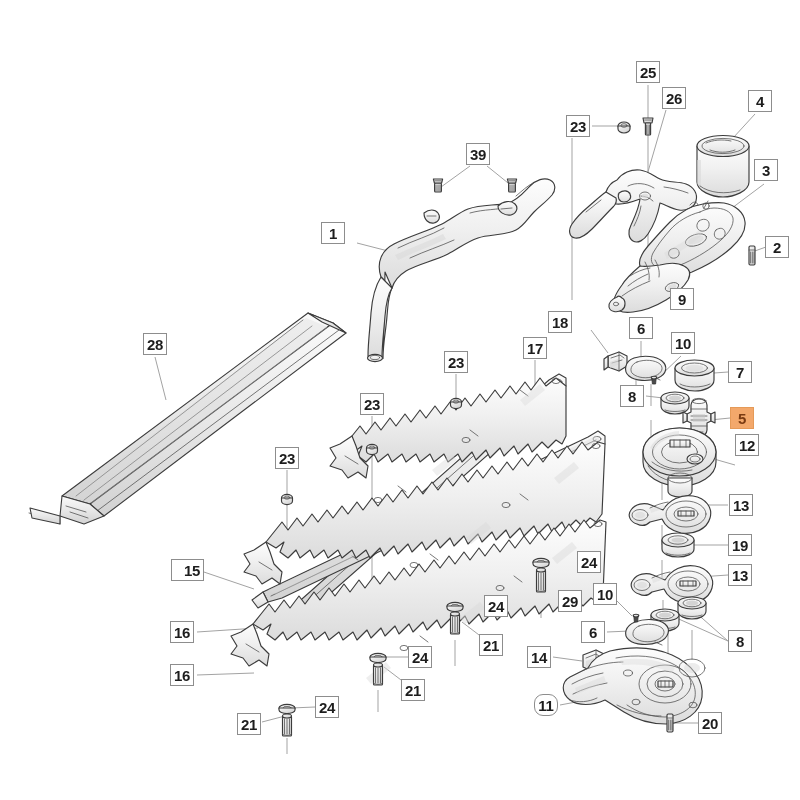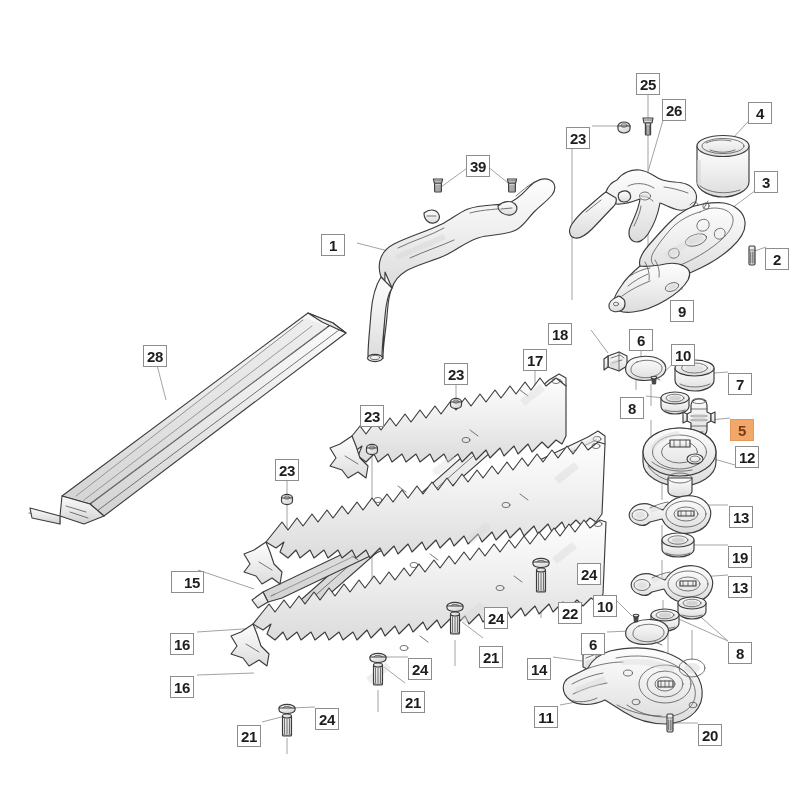--- a/index.html
+++ b/index.html
@@ -29,21 +29,20 @@
     font-weight:bold;
     font-size:15px;
     line-height:1;
     display:flex;
     align-items:center;
     justify-content:center;
     letter-spacing:-0.3px;
     height:22px;
     min-width:24px;
     padding:0 3px;
-    margin-top:12px;
   }
   .callout.highlight{
     background:#f3a86b;
     border-color:#e59a58;
     color:#7a3b12;
   }
 </style>
 </head>
 <body>
 
@@ -680,36 +679,36 @@
       <div class="callout" style="left: 748px; top: 90px;">4</div>
       <div class="callout highlight" style="left: 730px; top: 407px;">5</div>
       <div class="callout" style="left: 629px; top: 317px;">6</div>
       <div class="callout" style="left: 581px; top: 621px;">6</div>
       <div class="callout" style="left: 728px; top: 361px;">7</div>
       <div class="callout" style="left: 620px; top: 385px;">8</div>
       <div class="callout" style="left: 728px; top: 630px;">8</div>
       <div class="callout" style="left: 670px; top: 288px;">9</div>
       <div class="callout" style="left: 671px; top: 332px;">10</div>
       <div class="callout" style="left: 593px; top: 583px;">10</div>
-      <div class="callout" style="left: 534px; top: 694px;">11</div>
+      <div class="callout" style="left: 534px; top: 694px; border-radius: 9px;">11</div>
       <div class="callout" style="left: 735px; top: 434px;">12</div>
       <div class="callout" style="left: 729px; top: 494px;">13</div>
       <div class="callout" style="left: 728px; top: 564px;">13</div>
       <div class="callout" style="left: 527px; top: 646px;">14</div>
       <div class="callout" style="left: 171px; top: 559px; padding-left: 12px;">15</div>
       <div class="callout" style="left: 170px; top: 621px;">16</div>
       <div class="callout" style="left: 170px; top: 664px;">16</div>
       <div class="callout" style="left: 523px; top: 337px;">17</div>
       <div class="callout" style="left: 548px; top: 311px;">18</div>
       <div class="callout" style="left: 728px; top: 534px; text-align: right;">19</div>
       <div class="callout" style="left: 698px; top: 712px;">20</div>
       <div class="callout" style="left: 479px; top: 634px;">21</div>
       <div class="callout" style="left: 401px; top: 679px;">21</div>
       <div class="callout" style="left: 237px; top: 713px;">21</div>
-      <div class="callout" style="left: 558px; top: 590px;">22</div>
+      <div class="callout" style="left: 558px; top: 590px;">29</div>
       <div class="callout" style="left: 566px; top: 115px;">23</div>
       <div class="callout" style="left: 444px; top: 351px;">23</div>
       <div class="callout" style="left: 360px; top: 393px;">23</div>
       <div class="callout" style="left: 275px; top: 447px;">23</div>
       <div class="callout" style="left: 577px; top: 551px;">24</div>
       <div class="callout" style="left: 484px; top: 595px;">24</div>
       <div class="callout" style="left: 408px; top: 646px;">24</div>
       <div class="callout" style="left: 315px; top: 696px;">24</div>
       <div class="callout" style="left: 636px; top: 61px;">25</div>
       <div class="callout" style="left: 662px; top: 87px;">26</div>

